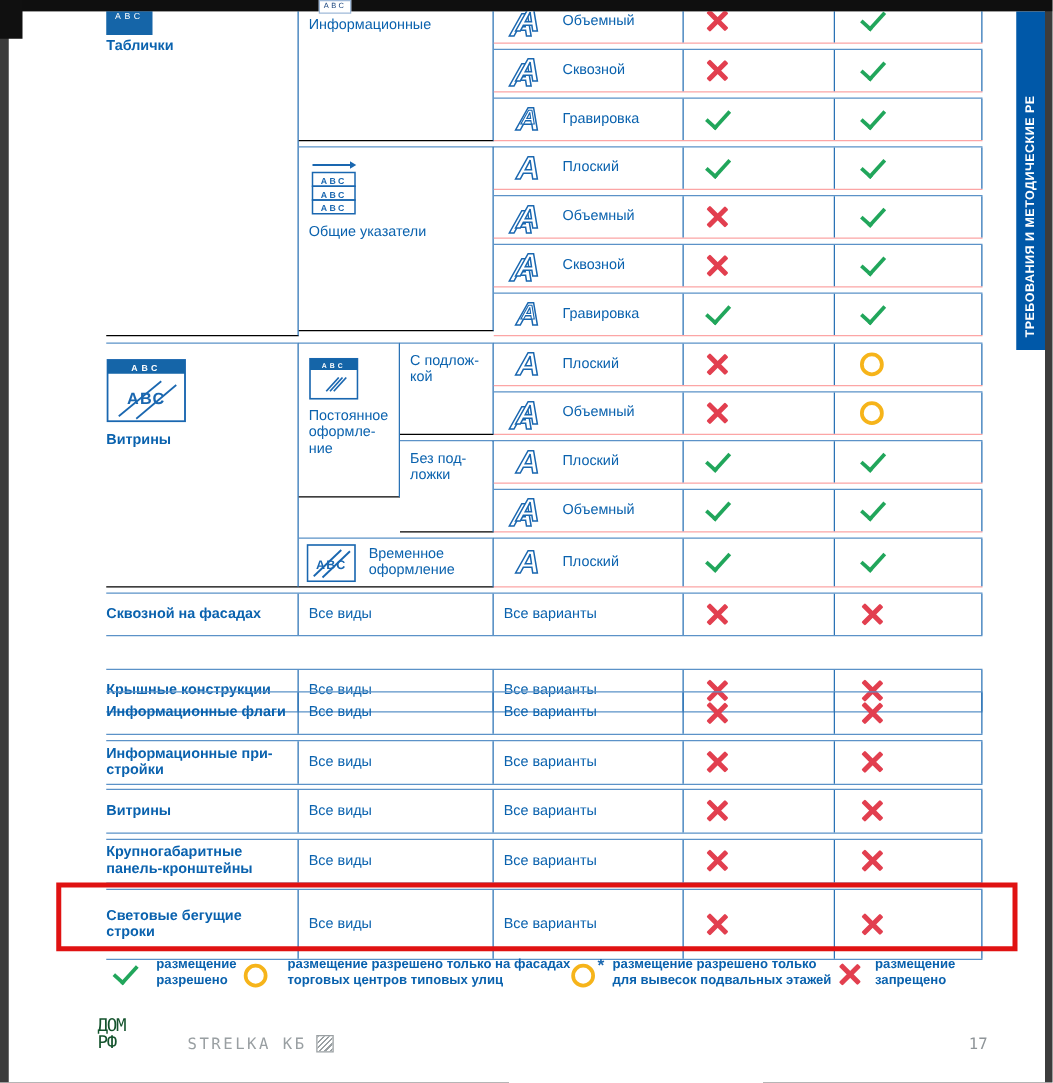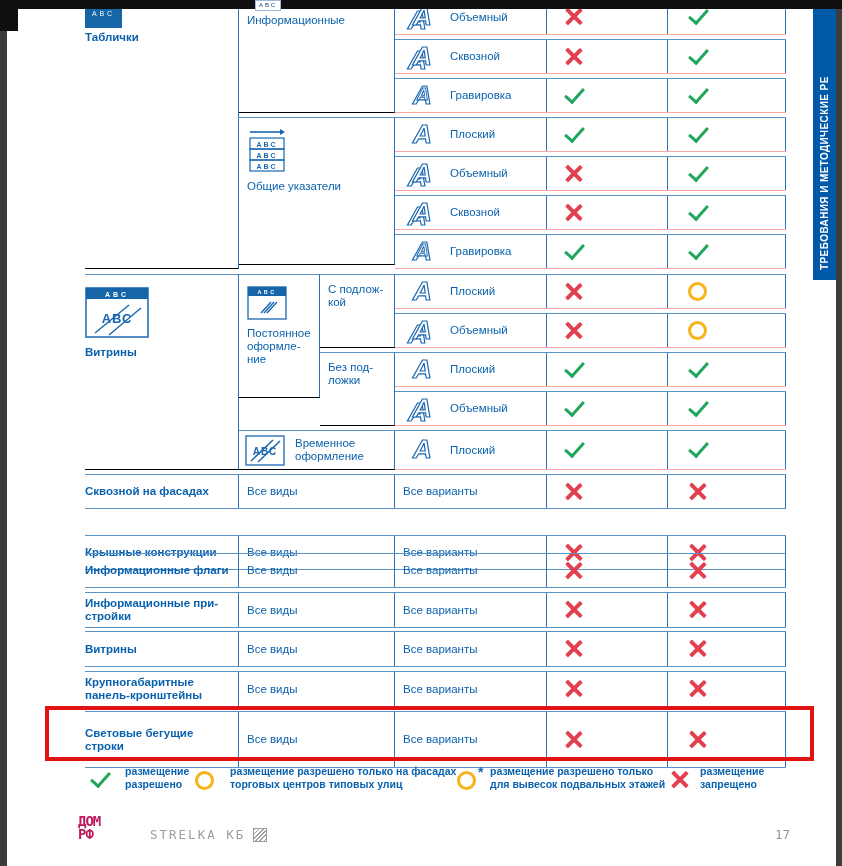--- a/index.html
+++ b/index.html
@@ -58,22 +58,22 @@
   .st-lg{transform:scale(1.12);transform-origin:left center}
   
   .tab-icon{position:absolute;background:#1565a8;color:#fff;display:flex;justify-content:center;
       font-size:7px;letter-spacing:3px;padding-top:4px;box-sizing:border-box}
   
   .hl{position:absolute;left:38px;top:697px;width:761px;height:47px;border:4px solid #e01212;z-index:9}
   
   .legend-item{position:absolute}
   .legend-text{position:absolute;color:#0a62ae;font-size:10.5px;line-height:13px;font-weight:700;white-space:pre-line}
   
-  .domrf{position:absolute;left:71px;top:806px;color:#be185d;font-family:"DejaVu Sans Mono",monospace;
-      font-weight:700;font-size:14px;line-height:13px;letter-spacing:-1px}
+  .domrf{position:absolute;left:71px;top:806px;color:#14532d;font-family:"DejaVu Sans Mono",monospace;
+      font-weight:400;font-size:14px;line-height:13px;letter-spacing:-1px}
   .strelka{position:absolute;left:143px;top:818px;color:#999fa2;font-family:"DejaVu Sans Mono",monospace;
       font-size:12.5px;letter-spacing:2px;display:flex;align-items:center}
   .hatch{display:inline-block;width:12px;height:12px;margin-left:9px;
       background:repeating-linear-gradient(135deg,#9aa0a3 0 1.2px,transparent 1.2px 3px);
       outline:1px solid #9aa0a3}
   .pagenum{position:absolute;left:768px;top:818px;color:#8f9599;font-size:12.5px;
       font-family:"DejaVu Sans Mono",monospace}
   svg text{font-family:"Liberation Sans",sans-serif}
 </style>
 </head>

